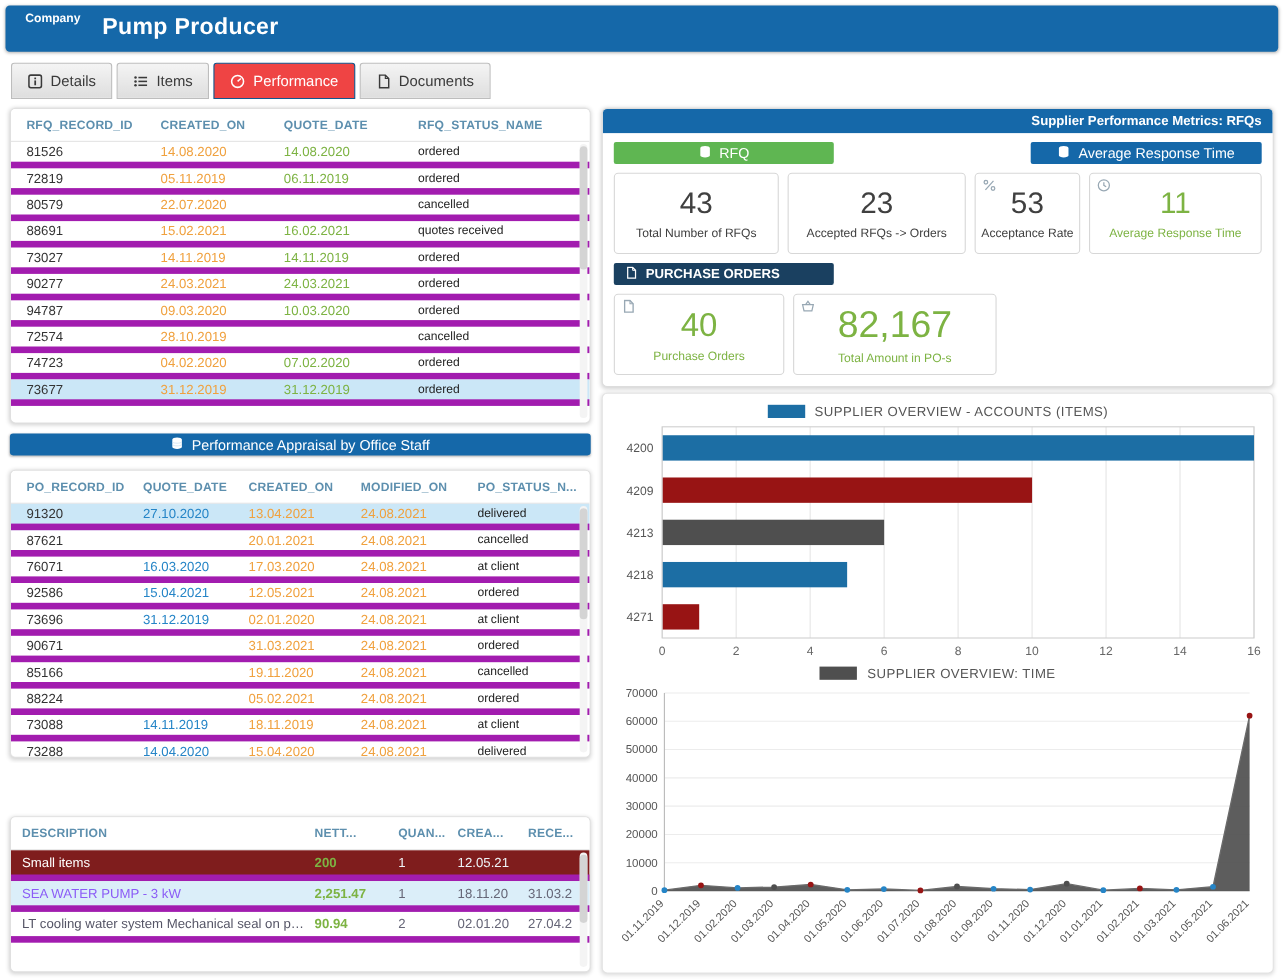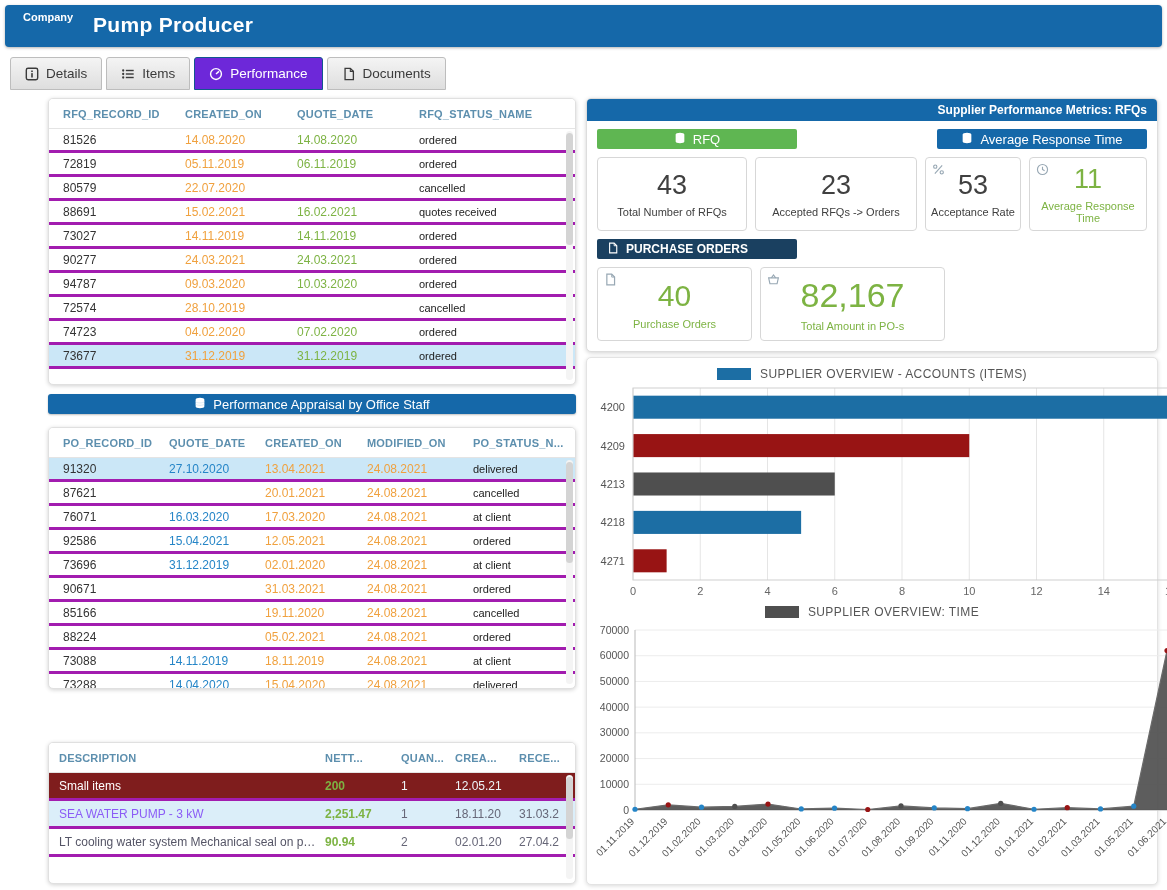--- a/index.html
+++ b/index.html
@@ -7,34 +7,34 @@
 
   
   .topbar { position:relative; margin:5px 5px 0 5px; height:42px; background:#1568a9; border-radius:4px; box-shadow:0 1px 3px rgba(0,0,0,.3); }
   .company-label { position:absolute; left:18px; top:6px; color:#fff; font-size:11px; font-weight:bold; }
   .page-title { position:absolute; left:88px; top:8px; color:#fff; font-size:21px; font-weight:bold; letter-spacing:.3px; }
 
   
   .tabs { display:flex; gap:4px; margin:10px 0 0 10px; }
   .tab { display:flex; align-items:center; gap:7px; padding:8px 14px; font-size:13.5px; color:#3a3a3a;
          background:linear-gradient(#f4f4f4,#dedede); border:1px solid #bdbdbd; border-radius:3px 3px 0 0; cursor:pointer; }
-  .tab.active { background:#6d28d9; color:#fff; border-color:#12578e; }
+  .tab.active { background:#ef4444; color:#fff; border-color:#12578e; }
   .tab .ticon { display:inline-flex; width:14px; height:14px; }
   .tab .ticon svg { width:14px; height:14px; }
 
   
-  .main { display:flex; gap:10px; padding:8px 9px 0 9px; align-items:flex-start;margin-left:39px; }
+  .main { display:flex; gap:10px; padding:8px 9px 0 9px; align-items:flex-start; }
   .leftcol { width:528px; flex:none; }
   .rightcol { flex:1; min-width:0; }
 
   .card { position:relative; background:#fff; border:1px solid #e0e0e0; border-radius:5px;
           box-shadow:0 1px 4px rgba(0,0,0,.18); overflow:hidden; }
 
   
-  .trow { display:grid; align-items:center; border-bottom:3px solid #a21caf; height:24px; padding-left:14px; font-size:12px; }
+  .trow { display:grid; align-items:center; border-bottom:6px solid #a21caf; height:24px; padding-left:14px; font-size:12px; }
   .thead { height:30px; border-bottom:1px solid #e4e4e4; background:#fff; }
   .th { color:#5d8fae; font-size:11px; font-weight:bold; letter-spacing:.2px; white-space:nowrap; overflow:hidden; cursor:pointer; }
   .td { white-space:nowrap; overflow:hidden; text-overflow:ellipsis; padding-right:6px; }
   .c-id { color:#333; }
   .c-orange { color:#f0a13e; }
   .c-green { color:#7db343; }
   .c-blue { color:#2585c7; }
   .c-status { color:#222; font-size:11px; }
   .c-nett { color:#7db343; font-weight:bold; }
   .c-dim { color:#667; }

